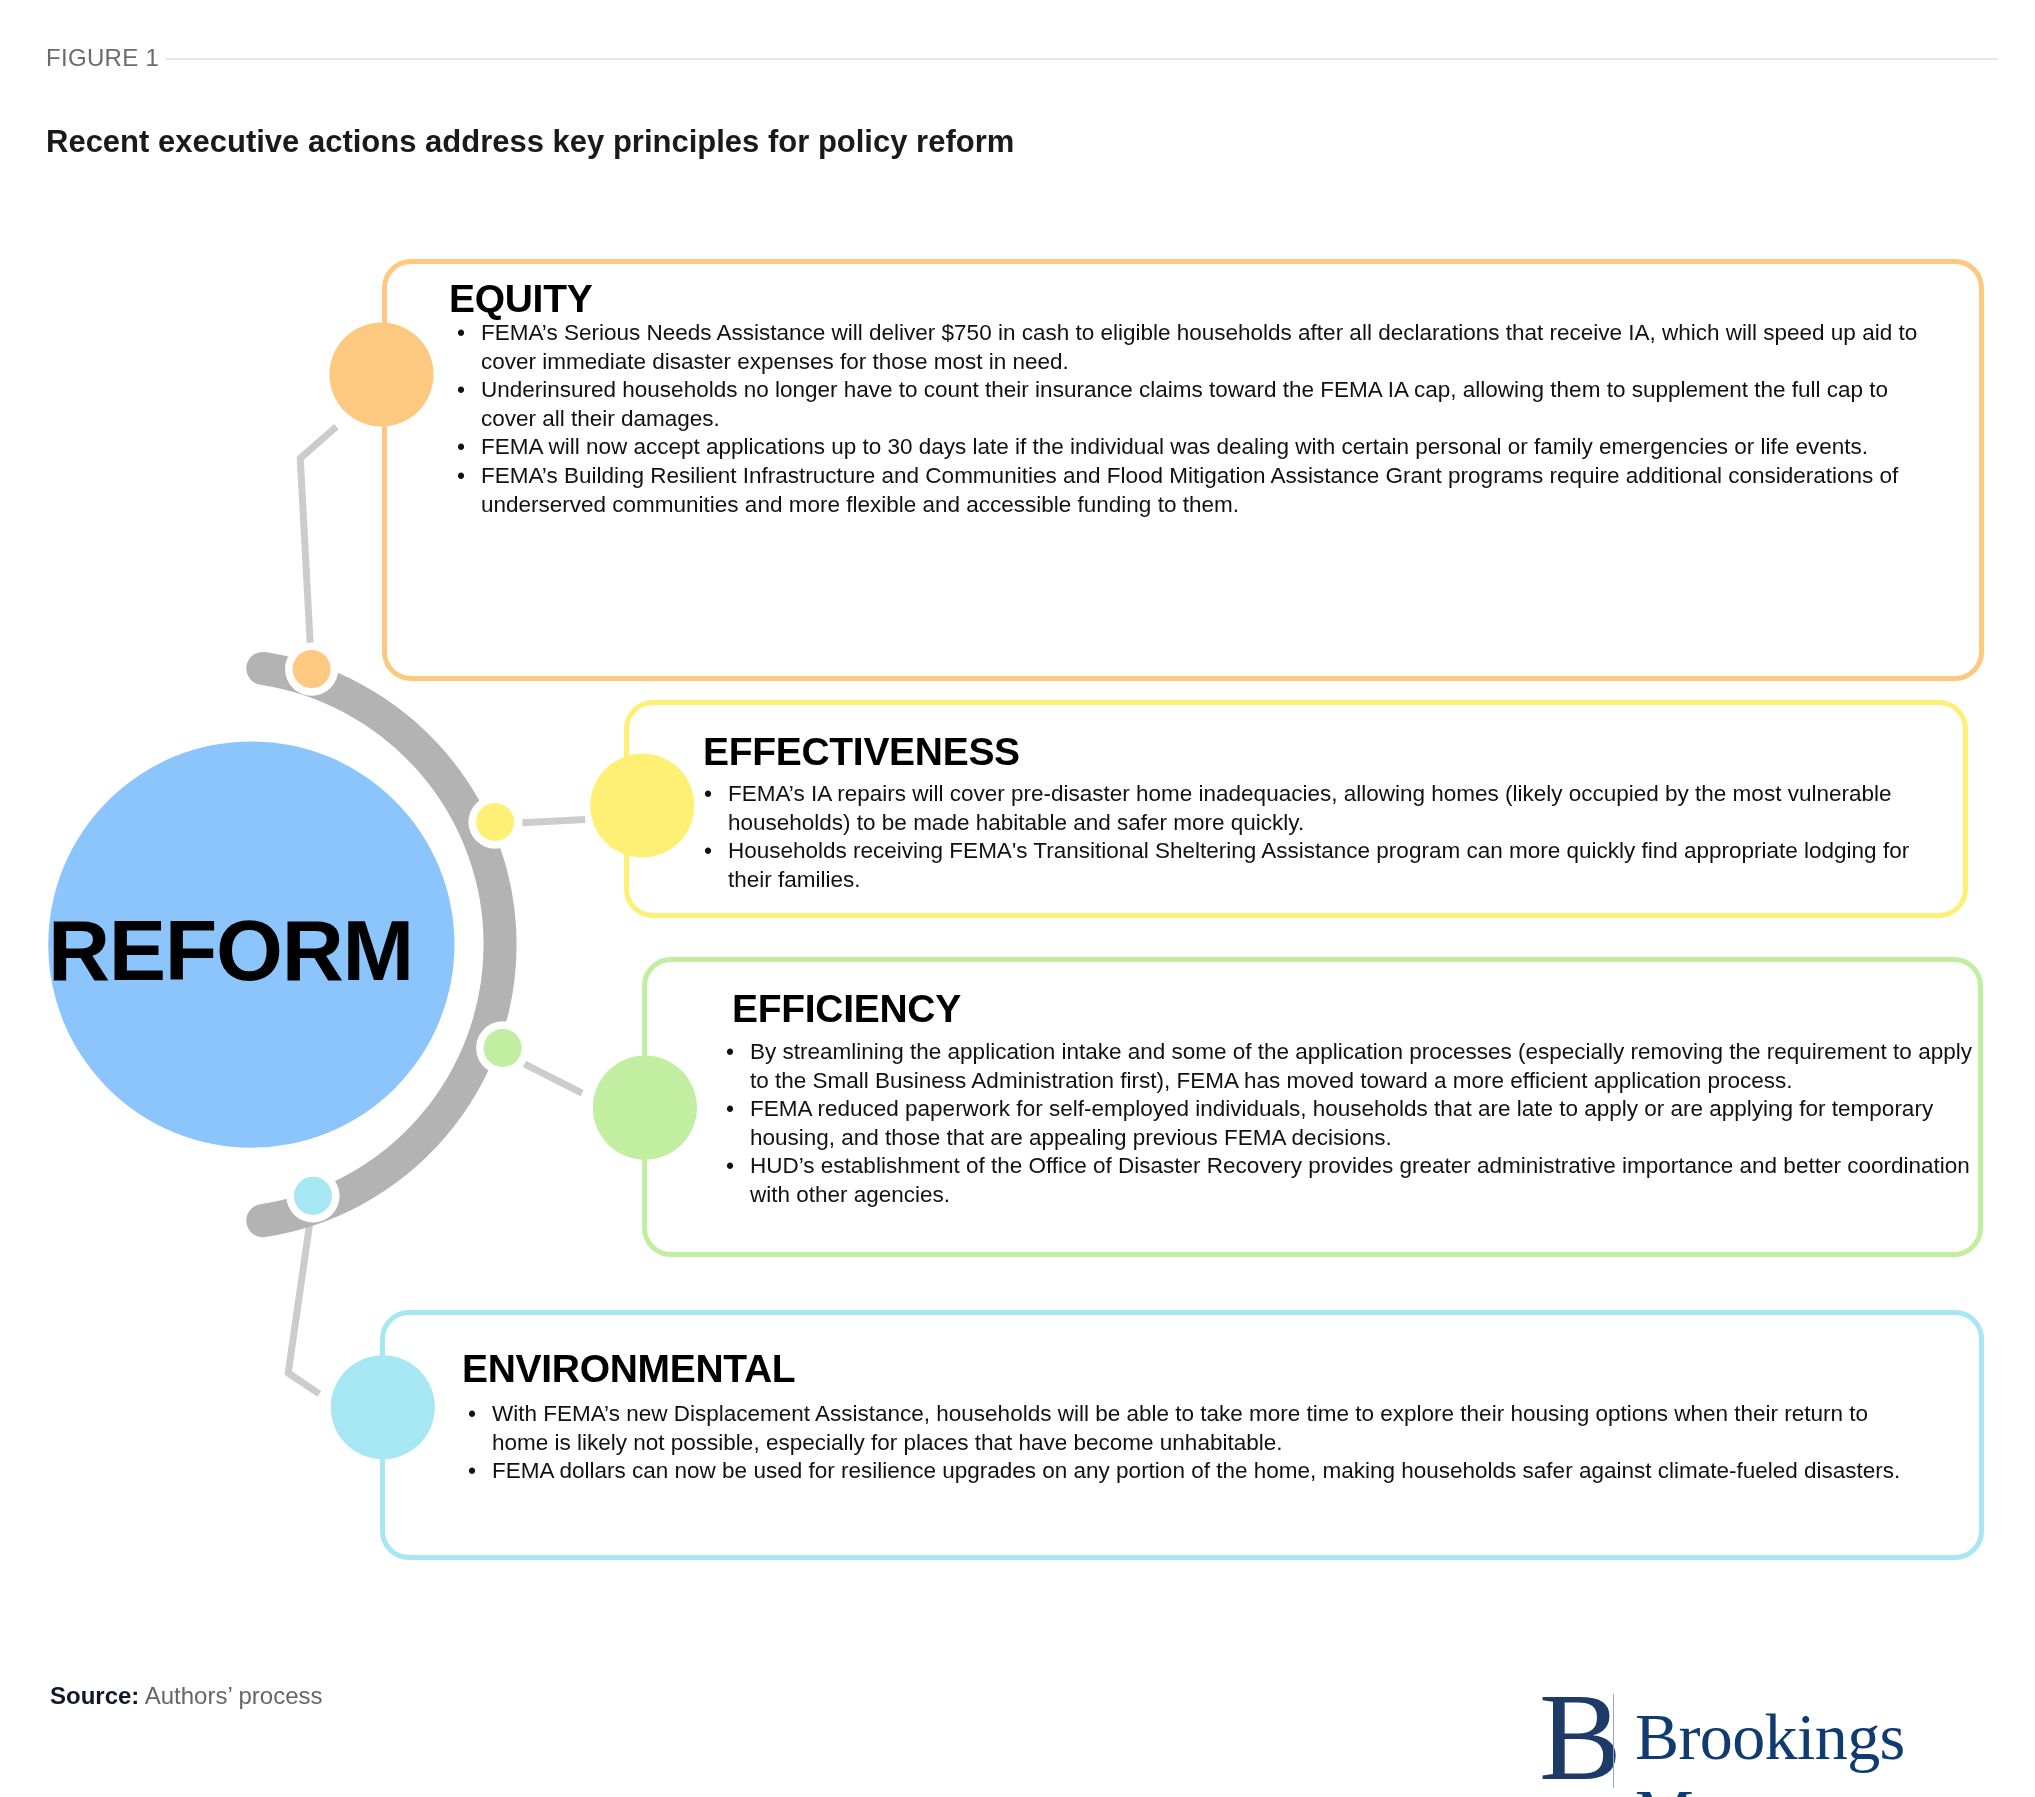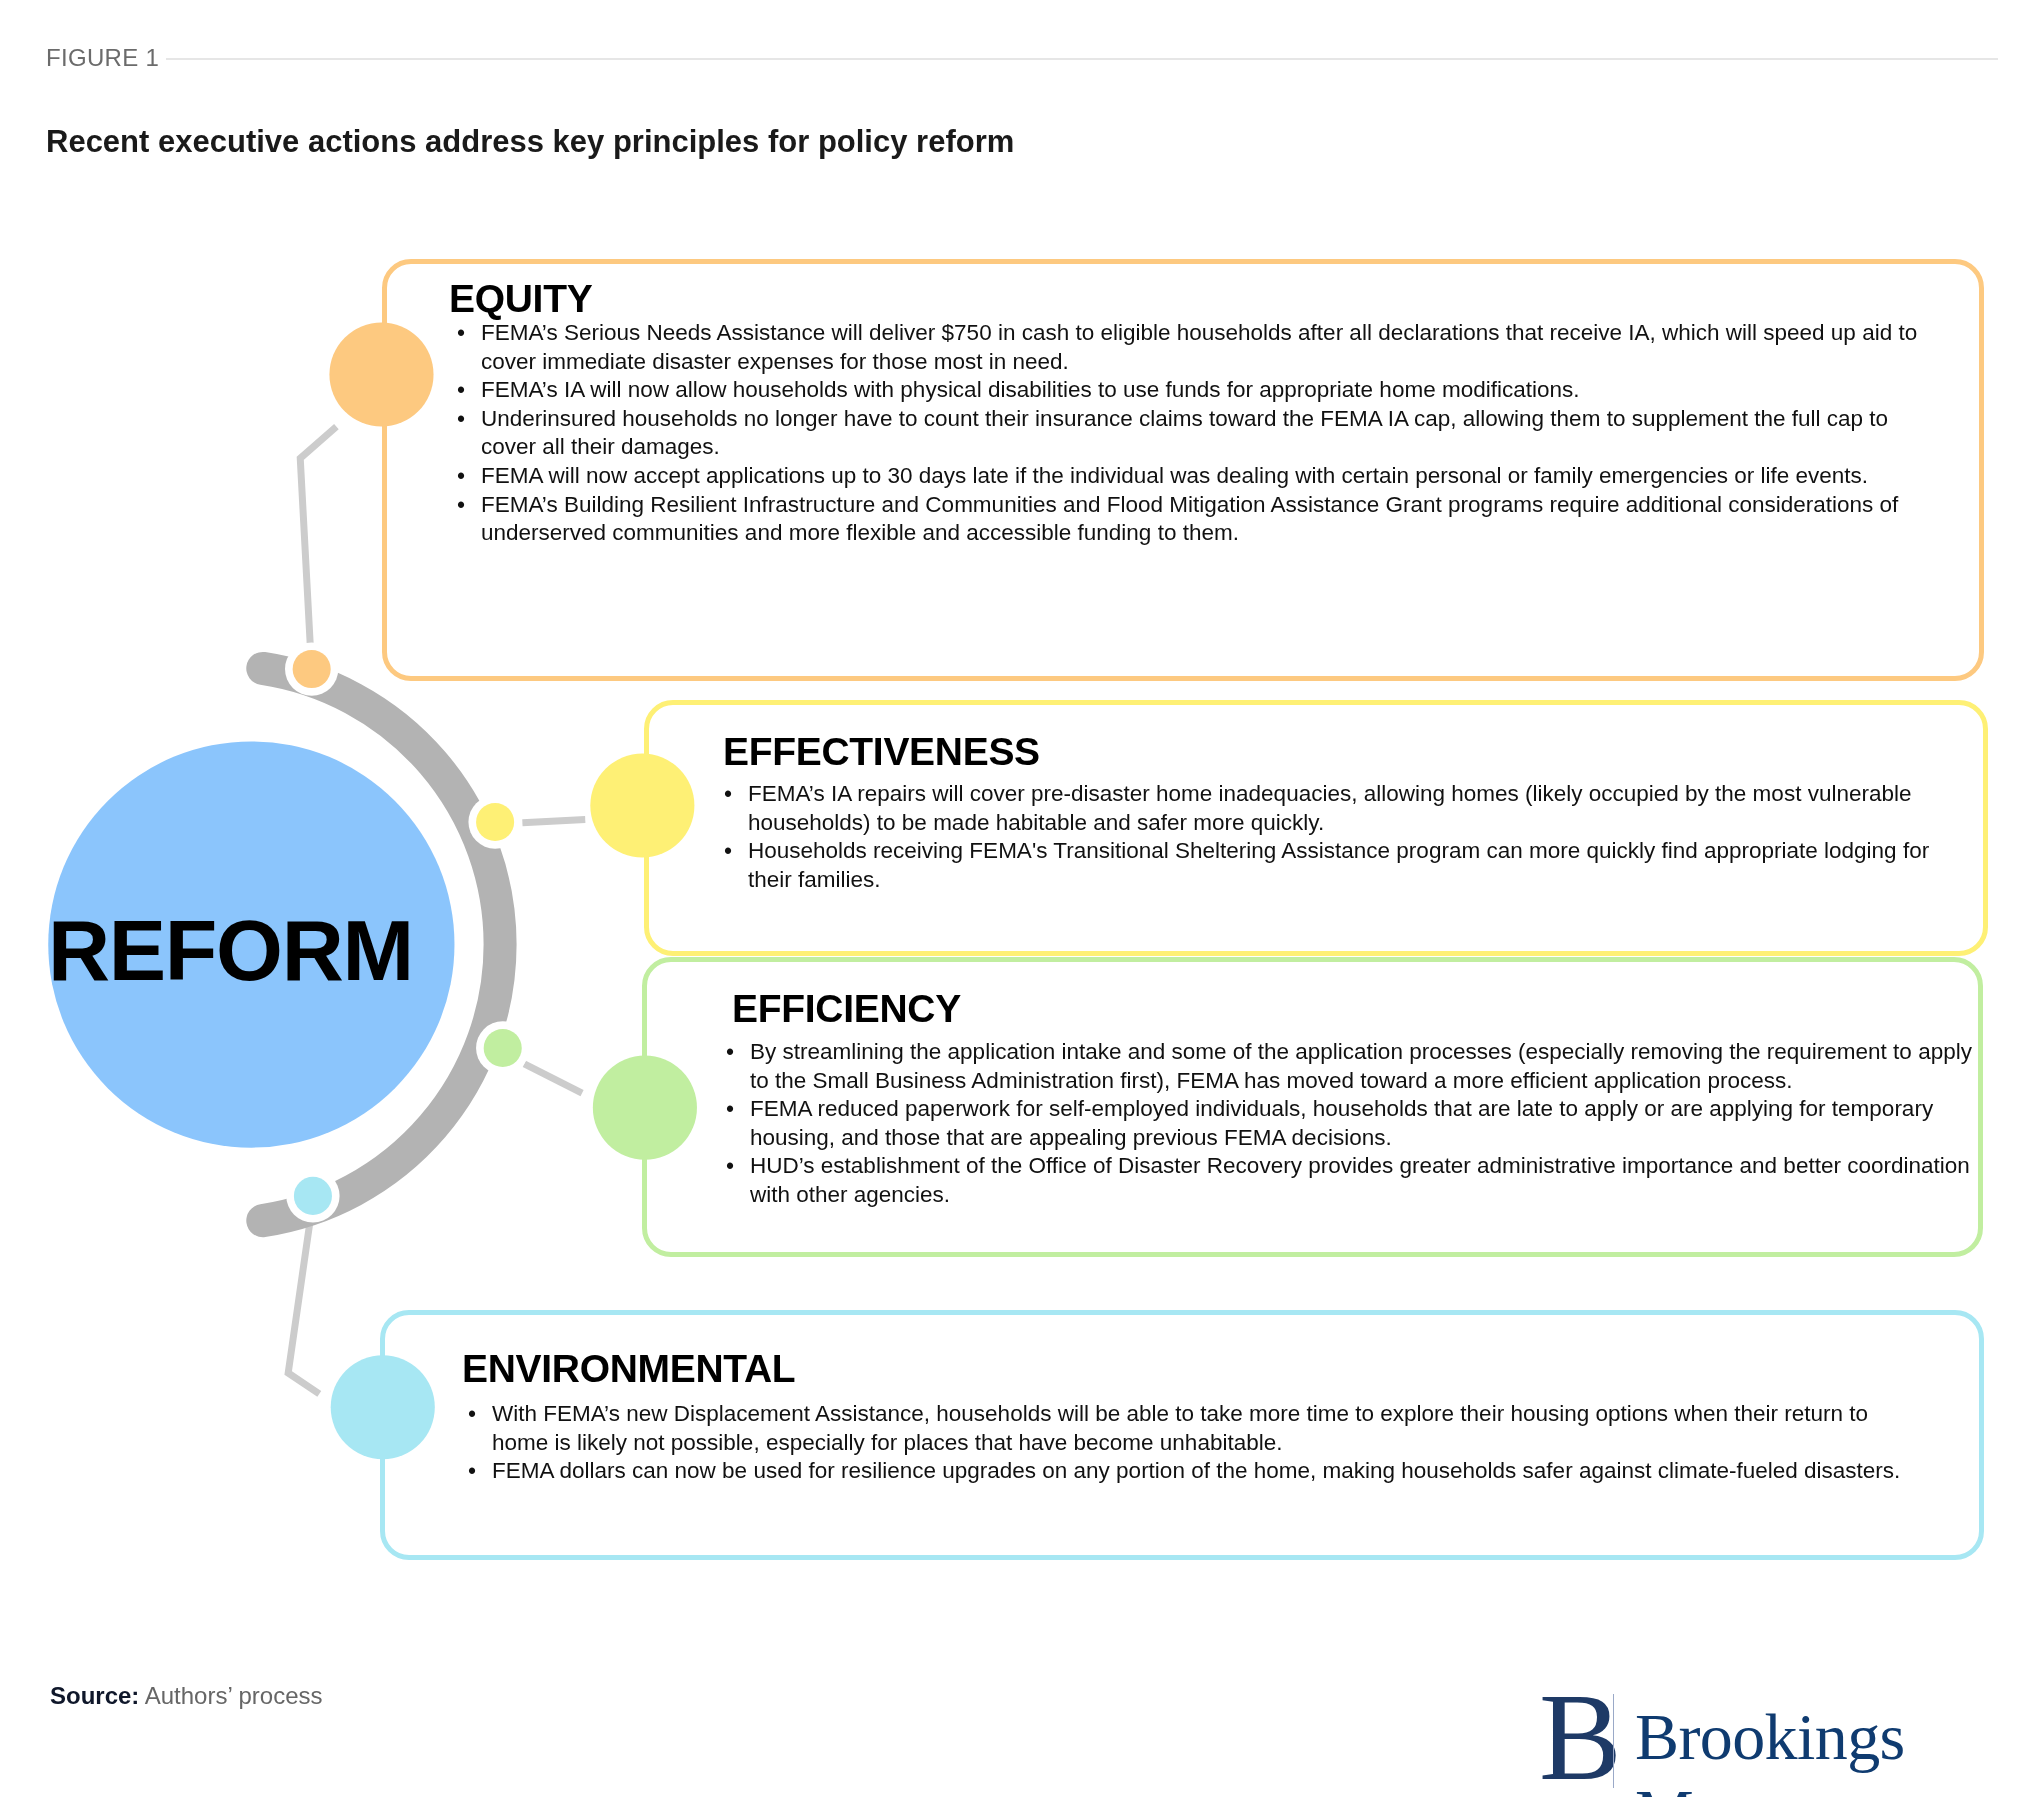--- a/index.html
+++ b/index.html
@@ -59,28 +59,27 @@
     <circle cx="493" cy="1884" r="30" fill="#a7e7f3"></circle>
   </g>
 </svg>
 
 <div class="reform-text">REFORM</div>
 
 <div class="card" style="left:382px; top:259px; width:1602px; height:422px; border-color:#fdc980;">
   <h2 style="left:62px; top:12.7px;">EQUITY</h2>
   <ul style="left:70px; top:55px; width:1473px;">
     <li>FEMA’s Serious Needs Assistance will deliver $750 in cash to eligible households after all declarations that receive IA, which will speed up aid to cover immediate disaster expenses for those most in need.</li>
-    <li>FEMA’s IA will now allow households with physical disabilities to use funds for appropriate home modifications.</li>
     <li>Underinsured households no longer have to count their insurance claims toward the FEMA IA cap, allowing them to supplement the full cap to cover all their damages.</li>
     <li>FEMA will now accept applications up to 30 days late if the individual was dealing with certain personal or family emergencies or life events.</li>
     <li>FEMA’s Building Resilient Infrastructure and Communities and Flood Mitigation Assistance Grant programs require additional considerations of underserved communities and more flexible and accessible funding to them.</li>
   </ul>
 </div>
 
-<div class="card" style="left:644px; top:700px; width:1344px; height:256px; border-color:#fef075;">
+<div class="card" style="left:624px; top:700px; width:1344px; height:218px; border-color:#fef075;">
   <h2 style="left:74px; top:25.4px;">EFFECTIVENESS</h2>
   <ul style="left:75px; top:75px; width:1244px;">
     <li>FEMA’s IA repairs will cover pre-disaster home inadequacies, allowing homes (likely occupied by the most vulnerable households) to be made habitable and safer more quickly.</li>
     <li>Households receiving FEMA's Transitional Sheltering Assistance program can more quickly find appropriate lodging for their families.</li>
   </ul>
 </div>
 
 <div class="card" style="left:642px; top:957px; width:1341px; height:300px; border-color:#c1eea0;">
   <h2 style="left:85px; top:25.4px;">EFFICIENCY</h2>
   <ul style="left:79px; top:76px; width:1257px;">

